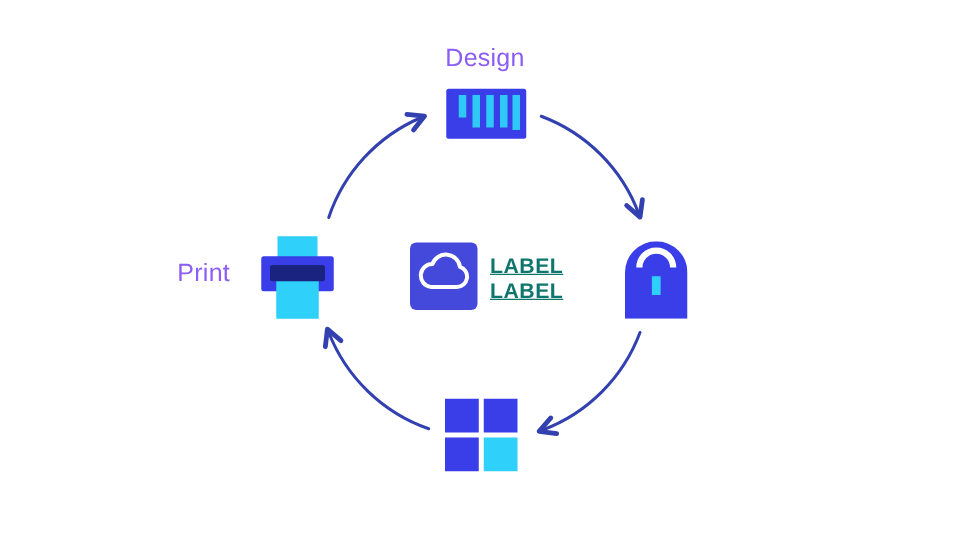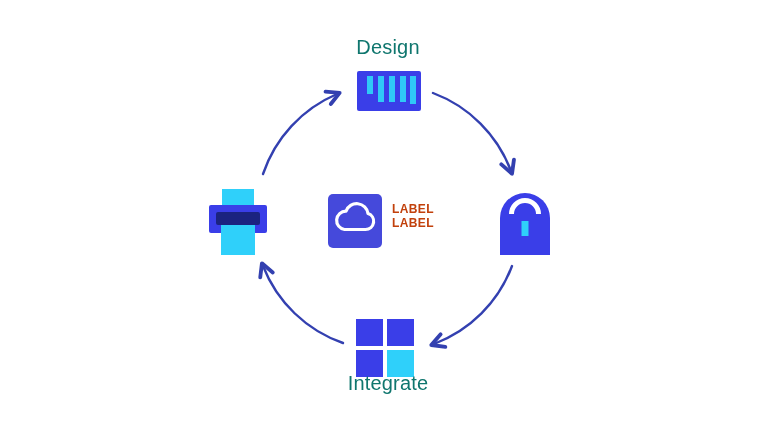--- a/index.html
+++ b/index.html
@@ -14,21 +14,21 @@
     height: 432px;
     background: #ffffff;
     overflow: hidden;
   }
   .abs { position: absolute; }
 
   
   .node-label {
     position: absolute;
     font-size: 20px;
-    color: #0f766e;
+    color: #8b5cf6;
     letter-spacing: 0.2px;
   }
   .label-design    { left: 318px; top: 36px;  width: 140px; text-align: center; }
   .label-manage    { left: 570px; top: 209px; width: 120px; text-align: left; }
   .label-print     { left: 104px; top: 208px; width: 80px;  text-align: right; }
   .label-integrate { left: 318px; top: 372px; width: 140px; text-align: center; }
 
   
   .arrows {
     position: absolute;
@@ -82,25 +82,26 @@
   
   .logo-square {
     left: 328px; top: 194px;
     width: 54px; height: 54px;
     background: #4549db;
     border-radius: 5px;
   }
   .logo-text {
     position: absolute;
     left: 392px; top: 203px;
-    font-size: 12px;
+    font-size: 17px;
     font-weight: 700;
     line-height: 1.16;
     letter-spacing: 0.4px;
-    color: #c2410c;
+    color: #0f766e;
+    text-decoration: underline;
   }
 </style>
 </head>
 <body>
 
 <div class="canvas">
 
   <svg class="arrows" viewBox="0 0 768 432" xmlns="http://www.w3.org/2000/svg">
     <defs>
       <marker id="ah" viewBox="0 0 10 10" refX="6.5" refY="5" markerWidth="8" markerHeight="8" orient="auto">
@@ -129,22 +130,22 @@
       <rect x="21.5" y="28" width="7" height="15" fill="#2fd0fa"></rect>
     </svg>
   </div>
 
   <div class="abs grid">
     <span></span>
       <span></span>
       <span></span>
       <span></span>
   </div>
-  <div class="node-label label-integrate">Integrate</div>
 
+  <div class="node-label label-print">Print</div>
   <div class="abs printer">
     <div class="paper-top"></div>
     <div class="body"></div>
     <div class="paper-bottom"></div>
     <div class="slot"></div>
   </div>
 
   <div class="abs logo-square">
     <svg width="54" height="54" viewBox="0 0 54 54" xmlns="http://www.w3.org/2000/svg">
       <path d="M16.5 35.5 H37.5 A8.2 8.2 0 0 0 40 19.5 A11.4 11.4 0 0 0 18 17.2 A9.2 9.2 0 0 0 16.5 35.5 Z" fill="none" stroke="#ffffff" stroke-width="3.2" stroke-linejoin="round" stroke-linecap="round"></path>

